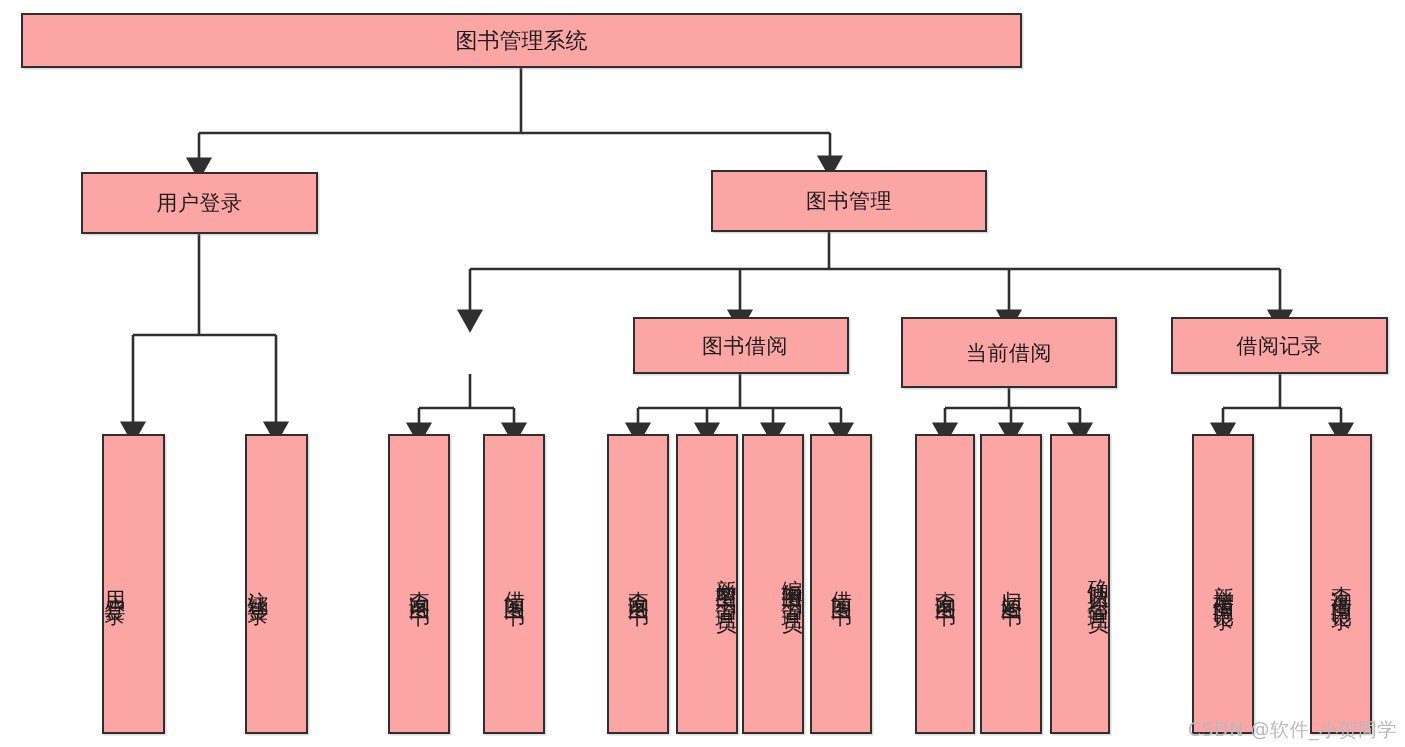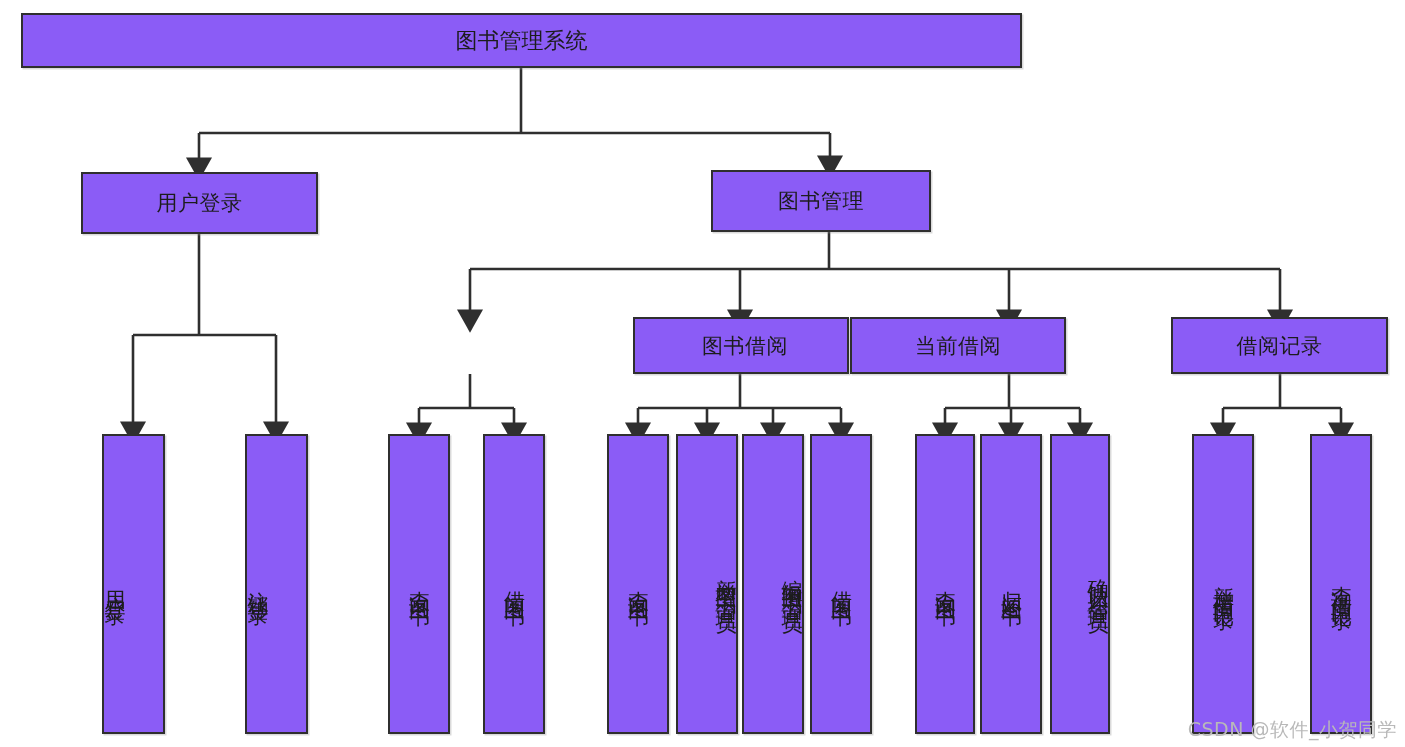--- a/index.html
+++ b/index.html
@@ -22,21 +22,21 @@
     left: 0;
     top: 0;
     width: 1405px;
     height: 747px;
     pointer-events: none;
   }
   .node {
     position: absolute;
     box-sizing: border-box;
     border: 2.2px solid #2f2f2f;
-    background: #8b5cf6;
+    background: #fca5a5;
     display: flex;
     align-items: center;
     justify-content: center;
     color: #1c1c1c;
     box-shadow: 1.5px 1.5px 0 rgba(150,150,150,0.35);
   }
   .node.h {
     font-size: 21px;
     letter-spacing: 0.5px;
   }
@@ -128,28 +128,28 @@
     </g>
   </svg>
 
   <div class="node root" style="left:21px; top:13px; width:1001px; height:55px;">
     <span>图书管理系统</span>
   </div>
 
   <div class="node h" style="left:81px; top:172px; width:237px; height:62px;">
     <span>用户登录</span>
   </div>
-  <div class="node h" style="left:711px; top:170px; width:220px; height:62px;">
+  <div class="node h" style="left:711px; top:170px; width:276px; height:62px;">
     <span>图书管理</span>
   </div>
 
   <div class="node h" style="left:633px; top:317px; width:216px; height:57px;padding-left:8px;">
     <span>图书借阅</span>
   </div>
-  <div class="node h" style="left:850px; top:317px; width:216px; height:57px;">
+  <div class="node h" style="left:901px; top:317px; width:216px; height:71px;">
     <span>当前借阅</span>
   </div>
   <div class="node h" style="left:1171px; top:317px; width:217px; height:57px;">
     <span>借阅记录</span>
   </div>
 
   <div class="node leaf align-bottom" style="left:102px; top:434px; width:63px; height:300px;">
     <span class="vtext">用户登录</span>
   </div>
   <div class="node leaf align-bottom" style="left:245px; top:434px; width:63px; height:300px;">

